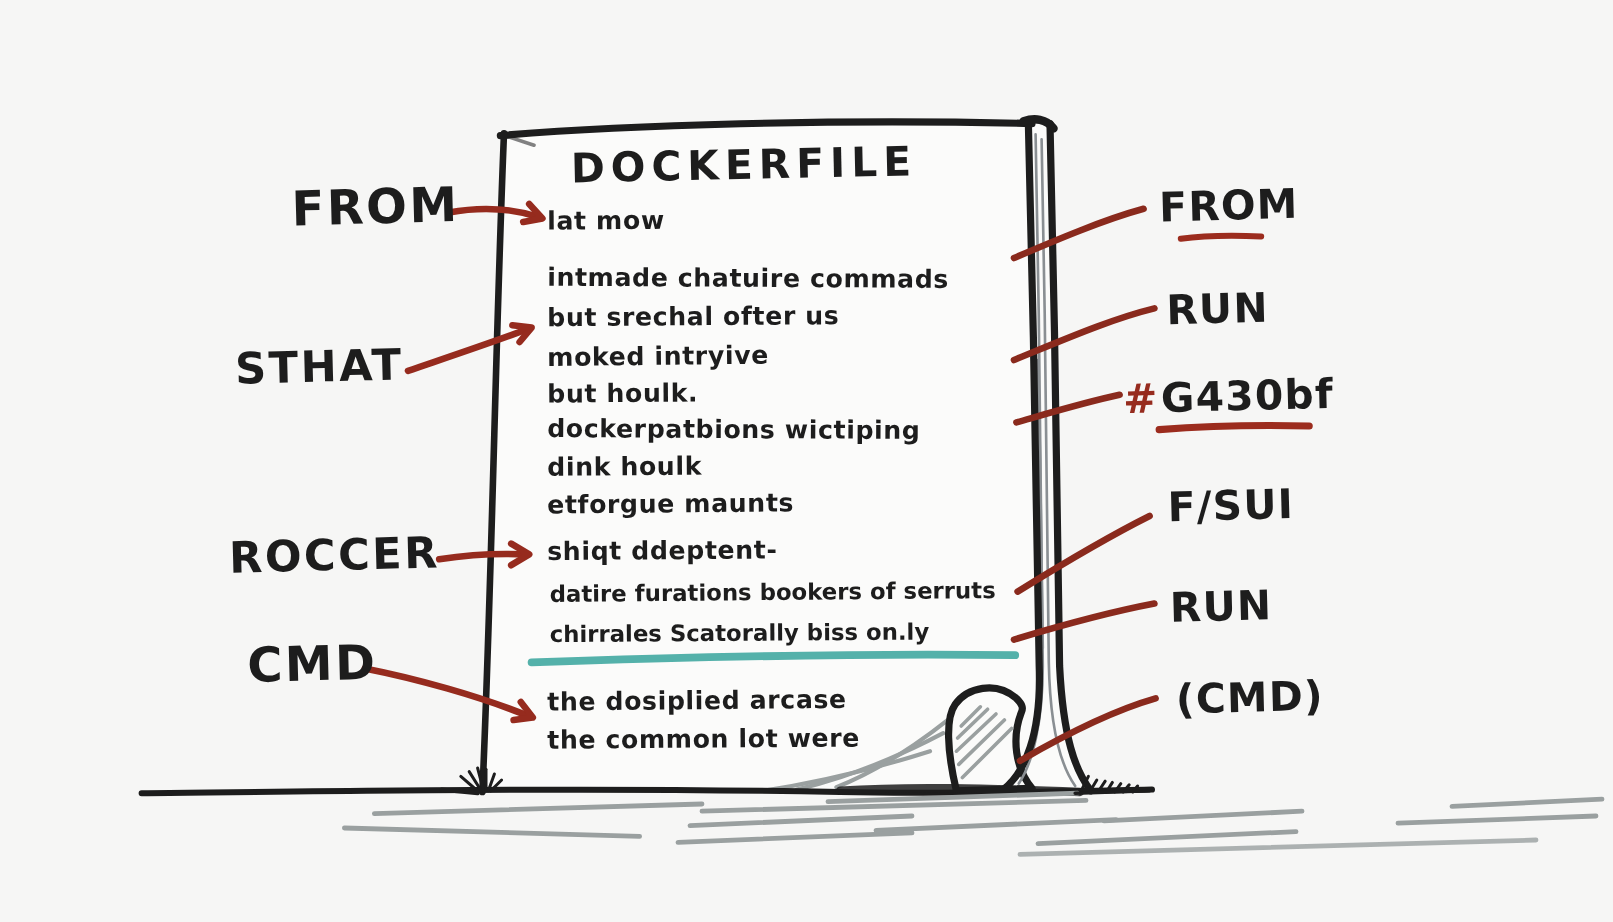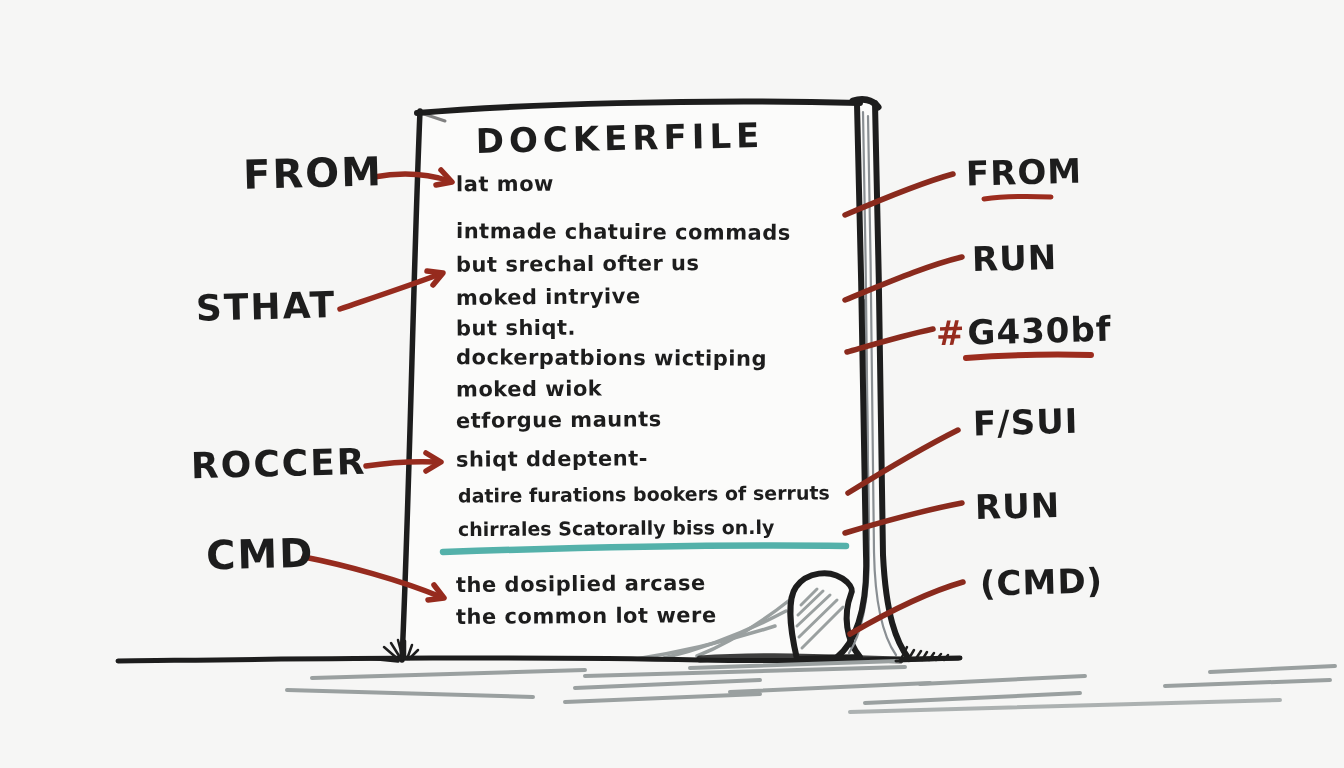--- a/index.html
+++ b/index.html
@@ -134,23 +134,23 @@
     <path d="M 966 358 C 1005 355 1050 354 1091 355" stroke="#9c2c1e" stroke-width="6"></path>
   </g>
 </svg>
 
   <div class="txt title">DOCKERFILE</div>
 
   <div class="txt bodyline" style="left:456px;top:172px">lat mow</div>
   <div class="txt bodyline" style="left:456px;top:220px;transform:rotate(0.3deg)">intmade chatuire commads</div>
   <div class="txt bodyline" style="left:456px;top:252px">but srechal ofter us</div>
   <div class="txt bodyline" style="left:456px;top:285px;transform:rotate(-0.6deg)">moked intryive</div>
-  <div class="txt bodyline" style="left:456px;top:316px">but shiqt.</div>
+  <div class="txt bodyline" style="left:456px;top:316px">but houlk.</div>
   <div class="txt bodyline" style="left:456px;top:346px;transform:rotate(0.3deg)">dockerpatbions wictiping</div>
-  <div class="txt bodyline" style="left:456px;top:377px">moked wiok</div>
+  <div class="txt bodyline" style="left:456px;top:377px">dink houlk</div>
   <div class="txt bodyline" style="left:456px;top:408px;transform:rotate(-0.5deg)">etforgue maunts</div>
   <div class="txt bodyline" style="left:456px;top:447px">shiqt ddeptent-</div>
   <div class="txt bodyline small" style="left:458px;top:483px;transform:rotate(-0.5deg)">datire furations bookers of serruts</div>
   <div class="txt bodyline small" style="left:458px;top:517px">chirrales Scatorally biss on.ly</div>
   <div class="txt bodyline" style="left:456px;top:572px;transform:rotate(-0.5deg)">the dosiplied arcase</div>
   <div class="txt bodyline" style="left:456px;top:604px">the common lot were</div>
 
   <div class="txt llabel" style="left:243px;top:150px">FROM</div>
   <div class="txt llabel mid" style="left:196px;top:286px">STHAT</div>
   <div class="txt llabel mid" style="left:191px;top:443px">ROCCER</div>

